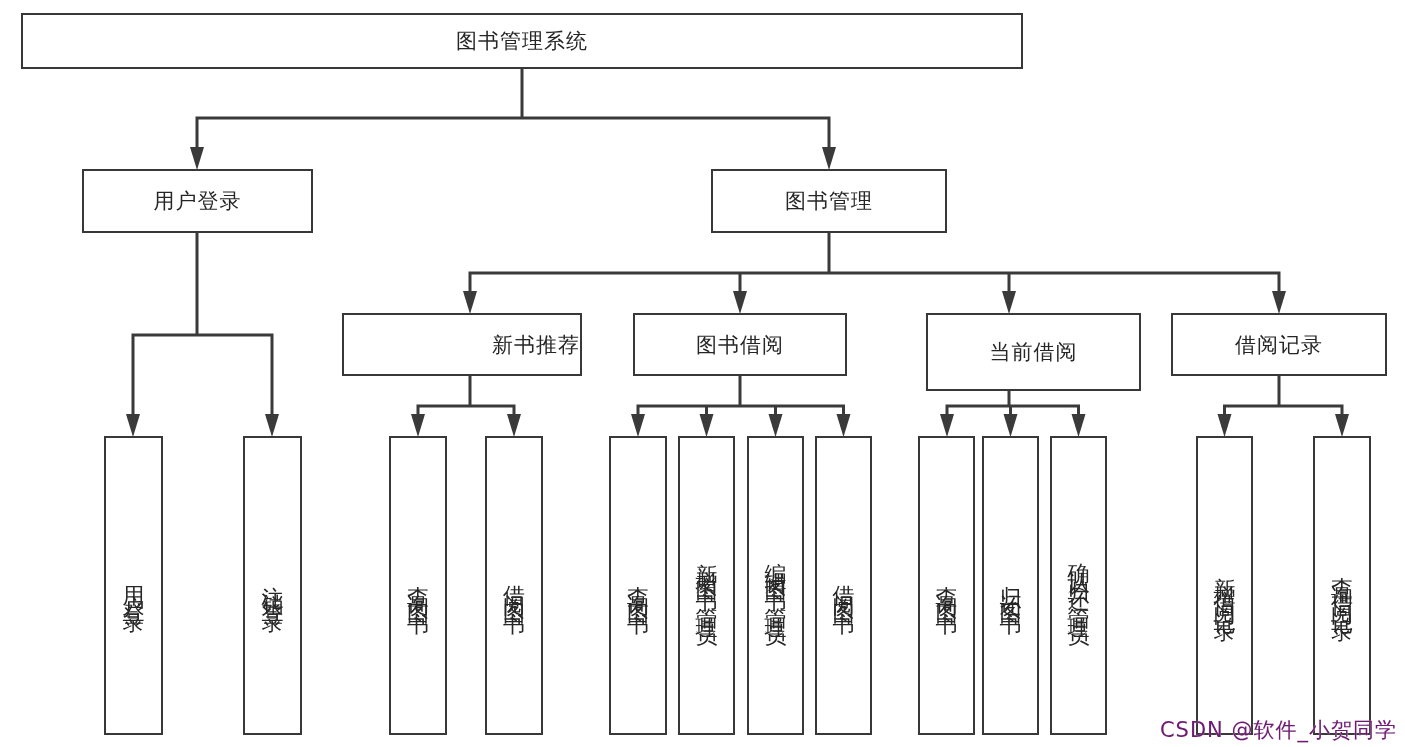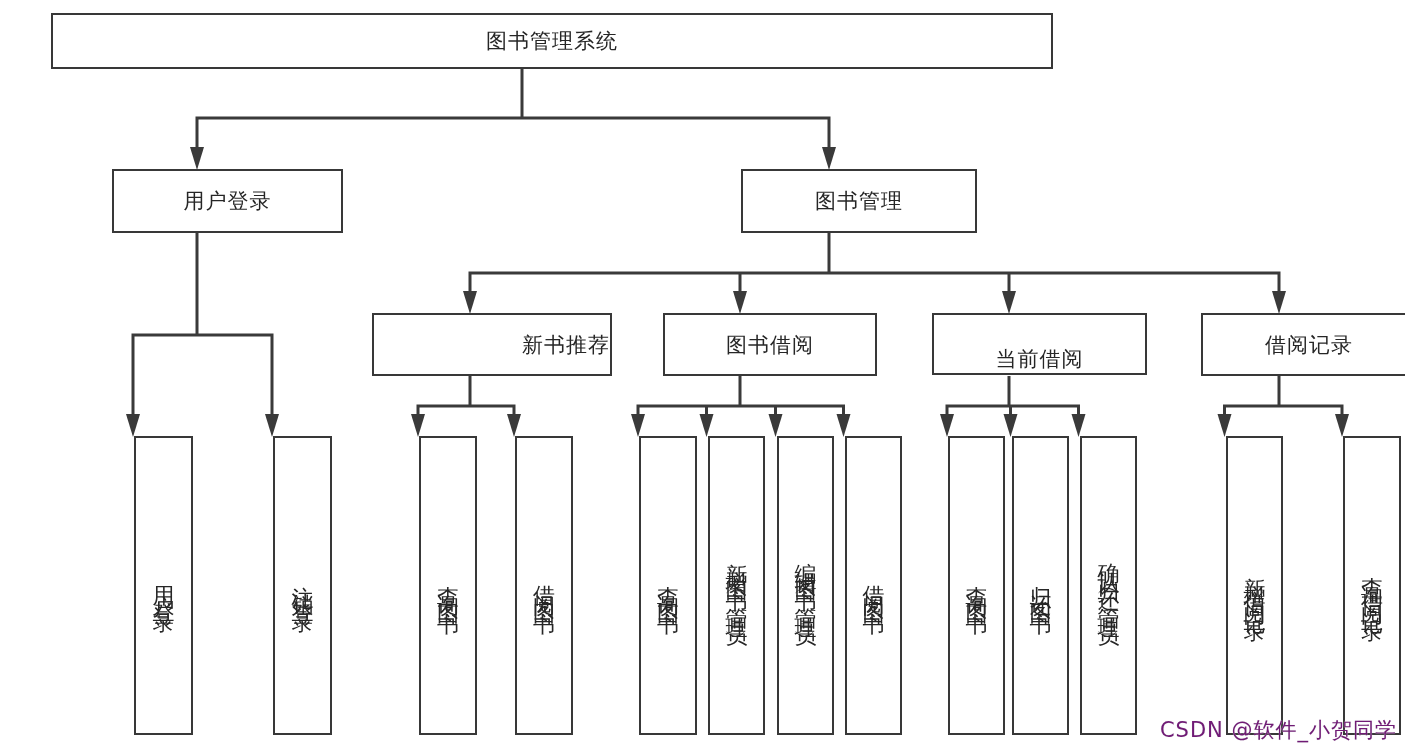--- a/index.html
+++ b/index.html
@@ -25,21 +25,20 @@
   .node {
     position: absolute;
     background: #ffffff;
     border: 2.5px solid #383838;
     box-sizing: border-box;
     display: flex;
     align-items: center;
     justify-content: center;
     color: #262626;
     z-index: 2;
-    margin-left: 30px;
   }
   .hnode { font-size: 21px; letter-spacing: 1px; }
   .leaf  {
     font-size: 22px;
     z-index: 2;
   }
   .leaf .vtext {
     writing-mode: vertical-rl;
     text-orientation: mixed;
     letter-spacing: 9px;
@@ -119,21 +118,21 @@
   <div class="node hnode" style="left:711px; top:169px; width:236px; height:64px;">
     <span>图书管理</span>
   </div>
 
   <div class="node hnode" style="left:342px; top:313px; width:240px; height:63px;justify-content:flex-end;">
     <span>新书推荐</span>
   </div>
   <div class="node hnode" style="left:633px; top:313px; width:214px; height:63px;text-align:right;">
     <span>图书借阅</span>
   </div>
-  <div class="node hnode" style="left:902px; top:313px; width:215px; height:62px;align-items:flex-end;">
+  <div class="node hnode" style="left:926px; top:313px; width:215px; height:78px;">
     <span>当前借阅</span>
   </div>
   <div class="node hnode" style="left:1171px; top:313px; width:216px; height:63px;">
     <span>借阅记录</span>
   </div>
 
   <div class="node leaf" style="left:104px; top:436px; width:59px; height:299px;">
     <span class="vtext">用户登录</span>
   </div>
   <div class="node leaf" style="left:243px; top:436px; width:59px; height:299px;">

